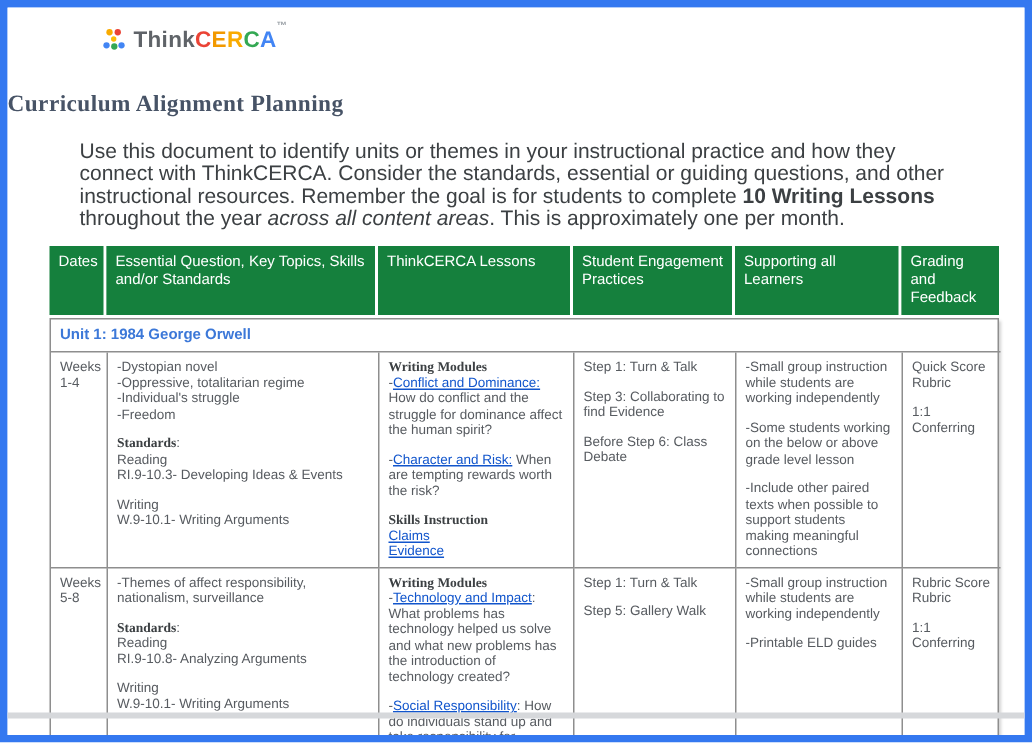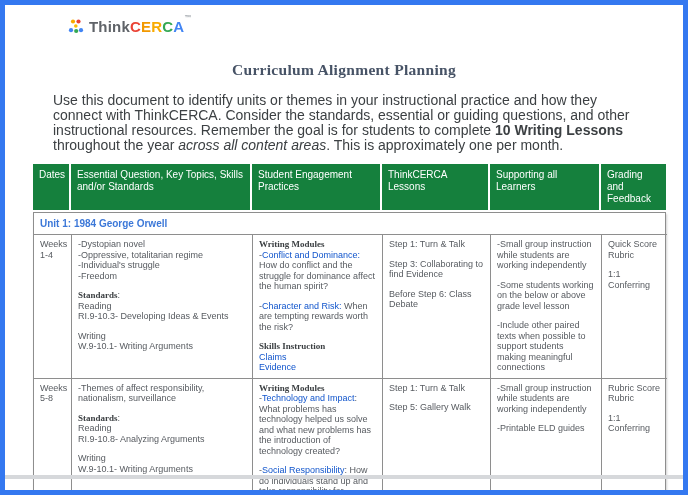--- a/index.html
+++ b/index.html
@@ -17,21 +17,21 @@
 
   
   .logo { display: flex; align-items: center; gap: 4px; padding: 12px 0 0 62px; }
   .logo svg { display: block; }
   .logo-text { font-size: 15px; font-weight: bold; color: #5f6368; letter-spacing: .2px; }
   .logo-cerca span { font-weight: bold; }
   .logo-tm { font-size: 7px; color: #9aa0a6; vertical-align: top; position: relative; top: -4px; }
 
   
   .title {
-    text-align: center;
+    text-align: left;
     font-family: "Liberation Serif", serif;
     font-size: 15.5px;
     font-weight: bold;
     color: #475366;
     letter-spacing: .3px;
     margin-top: 26px;
   }
 
   
   .intro {
@@ -82,21 +82,21 @@
     border-right: 1px solid #8e8e8e;
     border-bottom: 1px solid #8e8e8e;
     padding: 4px 6px 5px 6px;
     line-height: 10.5px;
   }
   .cell.col-5 { border-right: none; }
   .cell.last-row { border-bottom: none; }
   .line { min-height: 10.5px; }
   .gap { height: 9px; }
   .b { font-weight: bold; color: #3c4043; font-family: Liberation Serif, serif; }
-  .link { color: #1155cc; cursor: pointer; margin-top: 40px; }
+  .link { color: #1155cc; text-decoration: underline; cursor: pointer; margin-top: 40px; }
 
   
   .page-edge {
     position: absolute;
     left: 0; right: 0; bottom: 11px;
     height: 4px;
     background: #d6d8db;
   }
 </style>
 </head>
@@ -118,22 +118,22 @@
     </div>
 
     <h1 class="title">Curriculum Alignment Planning</h1>
 
     <p class="intro"><span>Use this document to identify units or themes in your instructional practice and how they connect with ThinkCERCA. Consider the standards, essential or guiding questions, and other instructional resources. Remember the goal is for students to complete </span><b>10 Writing Lessons</b><span> throughout the year </span><i>across all content areas</i><span>. This is approximately one per month.</span></p>
 
     <div class="table">
       <div class="thead">
         <div class="th">Dates</div>
         <div class="th">Essential Question, Key Topics, Skills and/or Standards</div>
+        <div class="th">ThinkCERCA Lessons</div>
         <div class="th">Student Engagement Practices</div>
-        <div class="th">ThinkCERCA Lessons</div>
         <div class="th">Supporting all Learners</div>
         <div class="th">Grading and Feedback</div>
       </div>
       <div class="tbody" id="table-body">
         <div class="unit-row">Unit 1: 1984 George Orwell</div>
       <div class="cell col-0">
             <div class="line"><span>Weeks</span></div>
             <div class="line"><span>1-4</span></div>
           </div>
           <div class="cell col-1">

